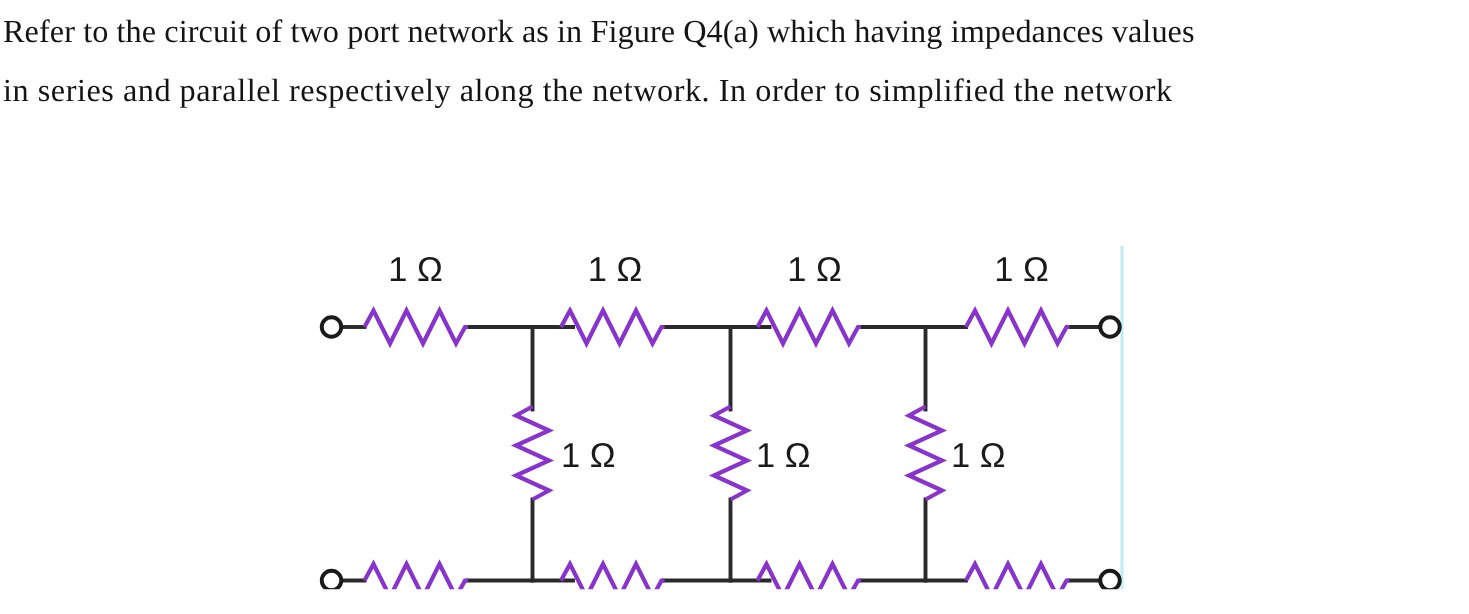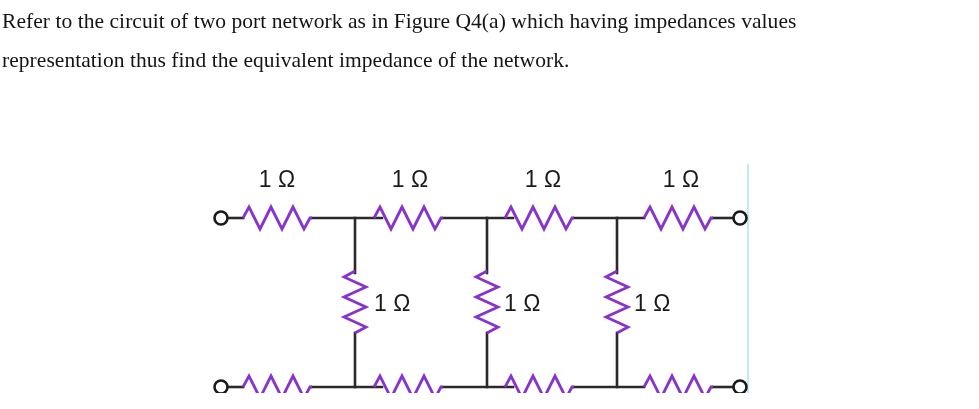--- a/index.html
+++ b/index.html
@@ -57,21 +57,21 @@
     font-weight: 400;
   }
 </style>
 </head>
 <body>
 
 <div id="page">
 
   <div class="question-text">
     <span class="qline qline-1">Refer to the circuit of two port network as in Figure Q4(a) which having impedances values</span>
-    <span class="qline qline-3">representation thus find the equivalent impedance of the network.</span>
+    <span class="qline qline-2">in series and parallel respectively along the network. In order to simplified the network</span>
   </div>
 
   <div class="figure">
     <svg width="979" height="283" viewBox="0 0 979 283" xmlns="http://www.w3.org/2000/svg">
 
       <line x1="748" y1="6" x2="748" y2="283" stroke="#bfecf5" stroke-width="2"></line>
 
       <g stroke="#2a2a2a" stroke-width="2.6" fill="none" stroke-linecap="square">
 
         <line x1="228" y1="60" x2="243" y2="60"></line>

